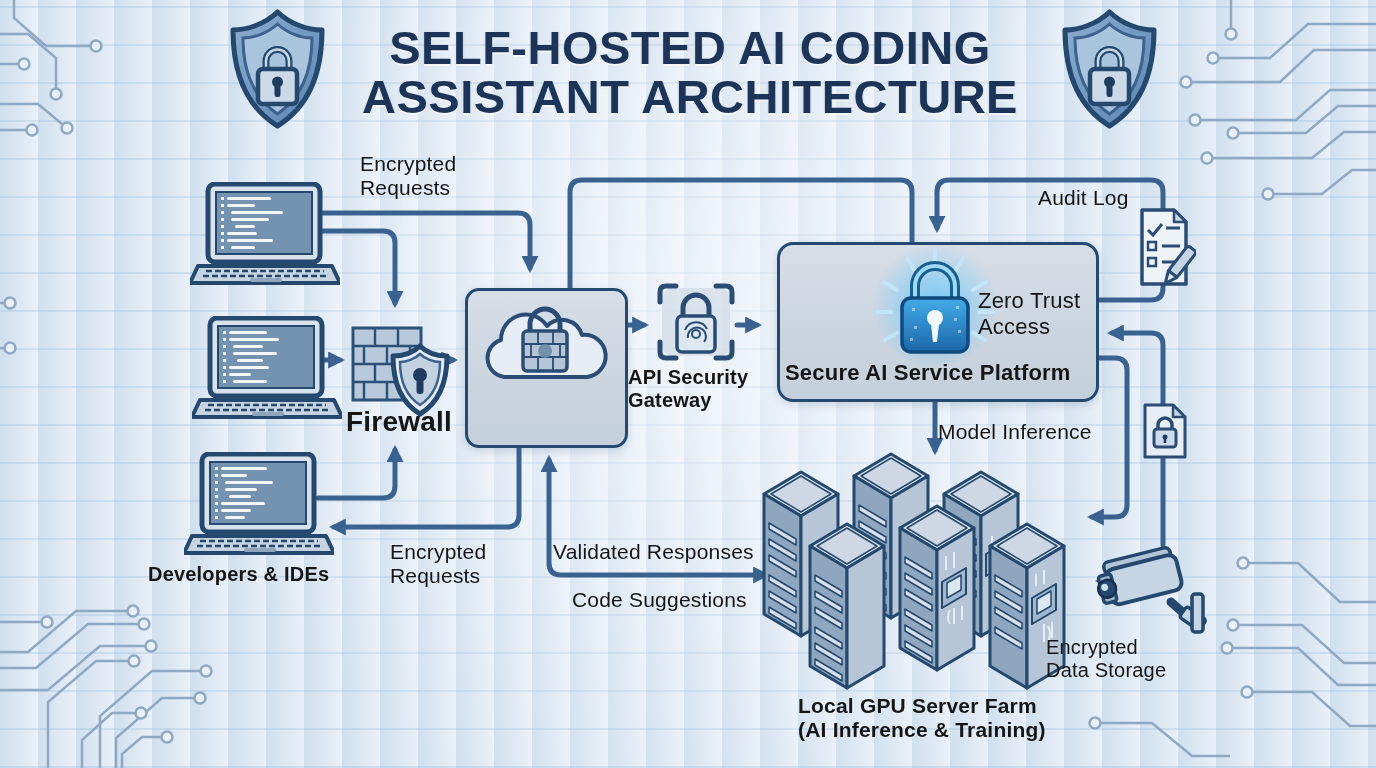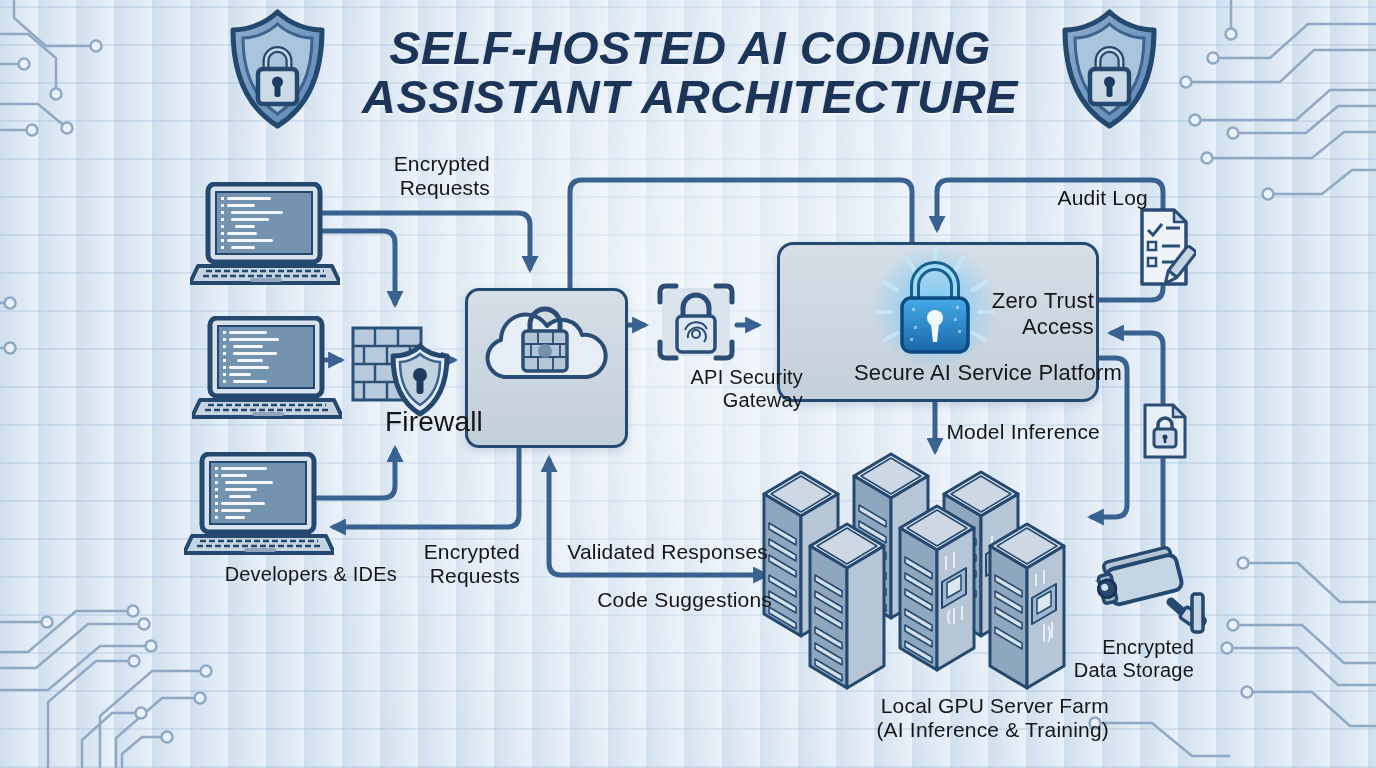--- a/index.html
+++ b/index.html
@@ -7,28 +7,28 @@
     position:relative;width:1376px;height:768px;overflow:hidden;
     font-family:"Liberation Sans",sans-serif;
     background-color:#e9f0f8;
     background-image:
       radial-gradient(circle at 50% 42%, rgba(255,255,255,.55), rgba(255,255,255,0) 62%),
       repeating-linear-gradient(0deg, rgba(151,186,216,.30) 0 1.5px, rgba(0,0,0,0) 1.5px 38px),
       repeating-linear-gradient(90deg, rgba(151,186,216,.30) 0 1.5px, rgba(0,0,0,0) 38px);
   }
   .abs{position:absolute;}
   .lbl{
-    position:absolute;color:#161616;text-align:right;
+    position:absolute;color:#161616;text-align:left;
     white-space:pre-line;line-height:1.16;letter-spacing:.2px;
   }
-  .bold{font-weight:normal;padding-left:37px;}
+  .bold{font-weight:bold;}
   #title{
     position:absolute;left:338px;top:24px;width:704px;text-align:center;
     font-size:47px;font-weight:800;line-height:1.04;color:#1b3457;
-    letter-spacing:.5px;text-shadow:0 2px 1px rgba(255,255,255,.8), 0 1px 2px rgba(27,52,87,.25);font-style:italic;
+    letter-spacing:.5px;text-shadow:0 2px 1px rgba(255,255,255,.8), 0 1px 2px rgba(27,52,87,.25);
   }
   .nodebox{
     position:absolute;border:3.5px solid #254a72;border-radius:14px;
     background:linear-gradient(180deg,#d6dee7,#c3cfda);
     box-shadow:0 3px 8px rgba(40,70,110,.18);
   }
   svg{display:block;}
   .glow{
     position:absolute;left:873px;top:244px;width:124px;height:122px;
     background:radial-gradient(circle at 50% 52%, rgba(110,200,250,.95), rgba(110,200,250,.35) 45%, rgba(110,200,250,0) 72%);

